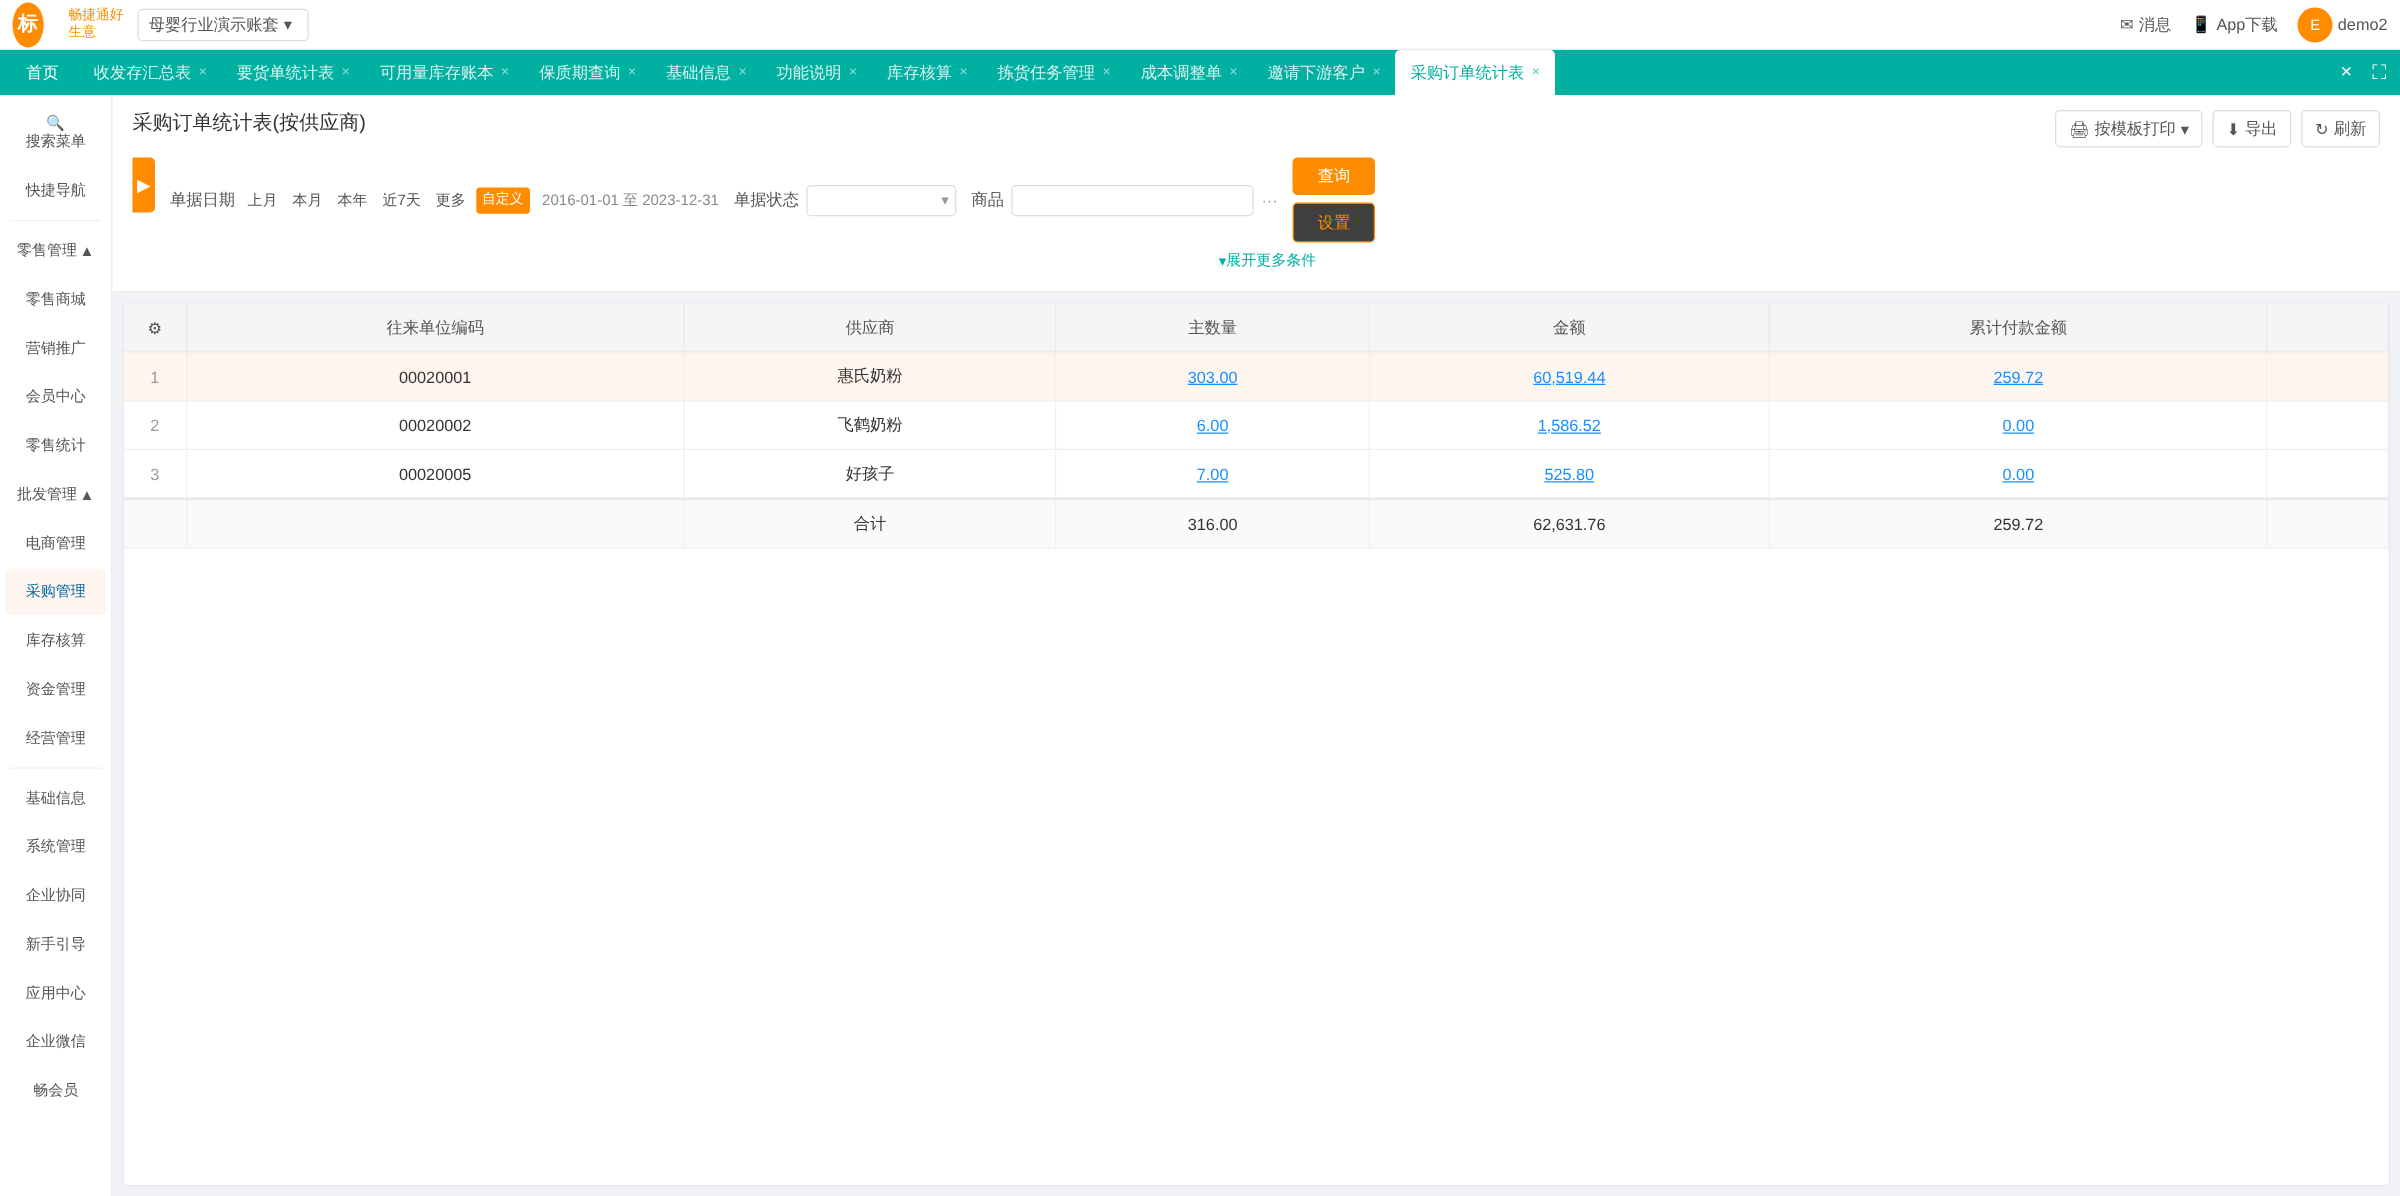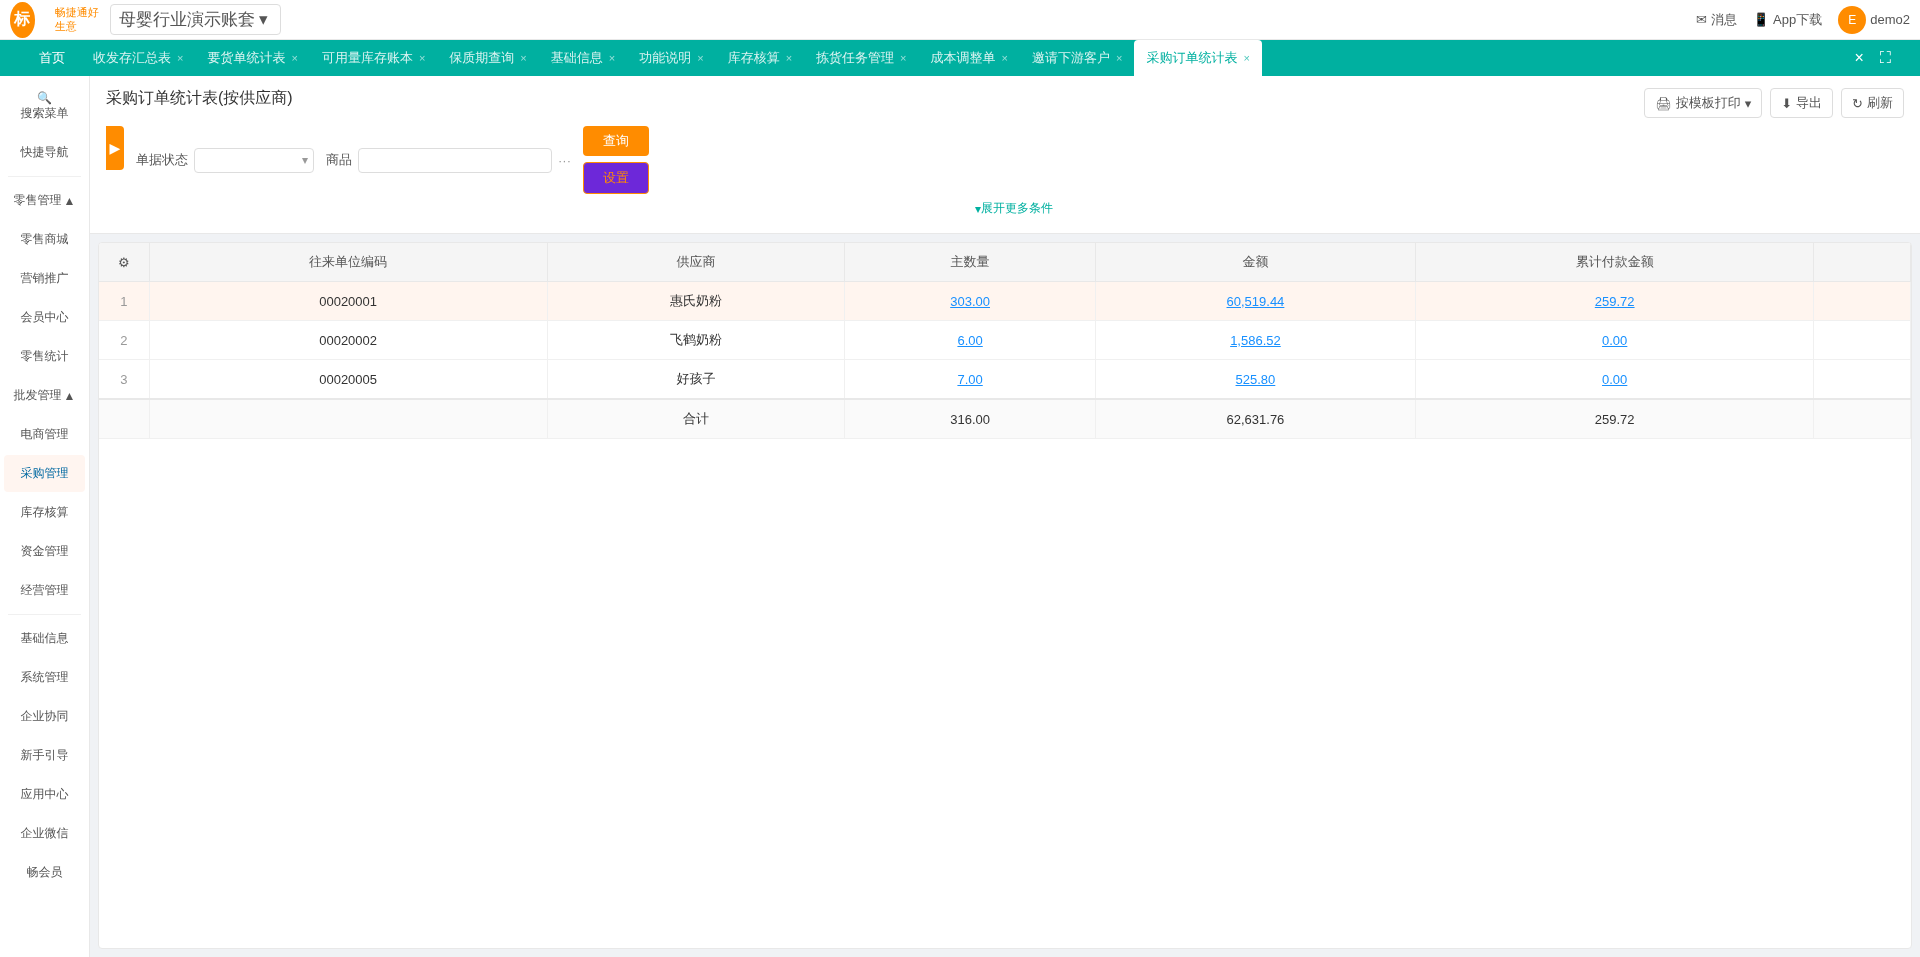--- a/index.html
+++ b/index.html
@@ -3,28 +3,28 @@
   <meta charset="utf-8">
   <style>
     * { box-sizing: border-box; margin: 0; padding: 0; }
     body { font-family: "Microsoft YaHei", "PingFang SC", sans-serif; font-size: 13px; background: #f5f5f5; display: flex; flex-direction: column; height: 957px; overflow: hidden; }
 
     
     .top-bar { height: 40px; background: #fff; display: flex; align-items: center; padding: 0 10px; border-bottom: 1px solid #e8e8e8; }
     .logo-area { display: flex; align-items: center; width: 90px; }
     .logo-icon { width: 36px; height: 36px; background: #ff8c00; border-radius: 50%; display: flex; align-items: center; justify-content: center; color: white; font-size: 16px; font-weight: bold; }
     .logo-text { font-size: 11px; color: #ff8c00; margin-left: 20px; line-height: 1.2; }
-    .industry-selector { display: flex; align-items: center; color: #555; font-size: 17px; cursor: pointer; margin-left: 10px; border: 1px solid #ddd; border-radius: 4px; padding: 3px 8px; }
+    .industry-selector { display: flex; align-items: center; color: #555; font-size: 13px; cursor: pointer; margin-left: 10px; border: 1px solid #ddd; border-radius: 4px; padding: 3px 8px; }
     .industry-selector span { margin-right: 4px; }
     .top-right { margin-left: auto; display: flex; align-items: center; gap: 16px; }
     .top-right-item { display: flex; align-items: center; gap: 4px; color: #555; font-size: 13px; cursor: pointer; }
     .user-avatar { width: 28px; height: 28px; border-radius: 50%; background: #ff8c00; display: flex; align-items: center; justify-content: center; color: white; font-size: 12px; }
 
     
-    .nav-tabs { height: 36px; background: #00b0a0; display: flex; align-items: center; padding: 0 23px; overflow: hidden; }
+    .nav-tabs { height: 36px; background: #00b0a0; display: flex; align-items: center; padding: 0 5px; overflow: hidden; }
     .nav-tab { padding: 0 12px; height: 36px; display: flex; align-items: center; color: rgba(255,255,255,0.85); font-size: 13px; cursor: pointer; white-space: nowrap; position: relative; }
     .nav-tab.active { background: #fff; color: #00b0a0; border-radius: 4px 4px 0 0; }
     .nav-tab .close-x { margin-left: 6px; font-size: 11px; opacity: 0.7; }
     .nav-home { padding: 0 16px; color: white; font-size: 13px; }
     .nav-end-btns { margin-left: auto; display: flex; align-items: center; gap: 4px; }
     .nav-end-btn { color: white; background: none; border: none; cursor: pointer; font-size: 16px; padding: 4px 6px; }
 
     
     .main-layout { display: flex; flex: 1; overflow: hidden; }
 
@@ -50,21 +50,21 @@
     .filter-label { font-size: 13px; color: #555; white-space: nowrap; }
     .date-shortcuts { display: flex; gap: 4px; }
     .date-shortcut { font-size: 12px; color: #555; cursor: pointer; padding: 2px 4px; }
     .date-custom-badge { background: #ff8c00; color: white; font-size: 11px; padding: 1px 5px; border-radius: 3px; cursor: pointer; }
     .date-range { font-size: 12px; color: #888; margin-left: 4px; }
     .filter-select { border: 1px solid #ddd; border-radius: 4px; padding: 4px 24px 4px 8px; font-size: 13px; color: #555; background: #fff; appearance: none; cursor: pointer; min-width: 120px; position: relative; }
     .select-wrapper { position: relative; display: inline-flex; align-items: center; }
     .select-wrapper::after { content: '▾'; position: absolute; right: 6px; color: #999; font-size: 12px; pointer-events: none; }
     .filter-input { border: 1px solid #ddd; border-radius: 4px; padding: 4px 8px; font-size: 13px; color: #555; min-width: 180px; }
     .btn-query { background: #ff8c00; color: white; border: none; border-radius: 4px; padding: 6px 20px; font-size: 13px; cursor: pointer; }
-    .btn-settings { background: #6d28d9; color: #ff8c00; border: 1px solid #ff8c00; border-radius: 4px; padding: 6px 14px; font-size: 13px; cursor: pointer; }
+    .btn-settings { background: #404040; color: #ff8c00; border: 1px solid #ff8c00; border-radius: 4px; padding: 6px 14px; font-size: 13px; cursor: pointer; }
     .expand-more { display: flex; align-items: center; justify-content: center; padding: 6px; cursor: pointer; color: #00b0a0; font-size: 12px; }
 
     
     .table-container { flex: 1; overflow: auto; background: #fff; margin: 8px; border-radius: 4px; border: 1px solid #e8e8e8; display: flex; flex-direction: column; }
     .data-table { width: 100%; border-collapse: collapse; }
     .data-table th { background: #f5f5f5; border-bottom: 1px solid #e8e8e8; border-right: 1px solid #e8e8e8; padding: 10px 12px; font-size: 13px; color: #555; font-weight: 500; text-align: center; }
     .data-table th:first-child { width: 50px; }
     .data-table td { border-bottom: 1px solid #f0f0f0; border-right: 1px solid #f0f0f0; padding: 10px 12px; font-size: 13px; color: #333; text-align: center; }
     .data-table tbody tr:first-child td { background: #fff5ef; }
     .link-value { color: #1890ff; text-decoration: underline; cursor: pointer; }
@@ -249,20 +249,32 @@
             <span>↻</span>
             <span>刷新</span>
           </button>
         </div>
       </div>
 
       <div style="display:flex; align-items:flex-start;">
         <button class="toggle-btn-orange">▶</button>
         <div style="flex:1; padding: 0 12px 10px 12px;">
           <div class="filter-row">
+            <div class="filter-group">
+              <span class="filter-label">单据日期</span>
+              <div class="date-shortcuts">
+                <span class="date-shortcut">上月</span>
+                <span class="date-shortcut">本月</span>
+                <span class="date-shortcut">本年</span>
+                <span class="date-shortcut">近7天</span>
+                <span class="date-shortcut">更多</span>
+                <span class="date-custom-badge">自定义</span>
+              </div>
+              <span class="date-range">2016-01-01 至 2023-12-31</span>
+            </div>
             <div class="filter-group">
               <span class="filter-label">单据状态</span>
               <div class="select-wrapper">
                 <select class="filter-select">
                   <option value=""></option>
                 </select>
               </div>
             </div>
             <div class="filter-group">
               <span class="filter-label">商品</span>

